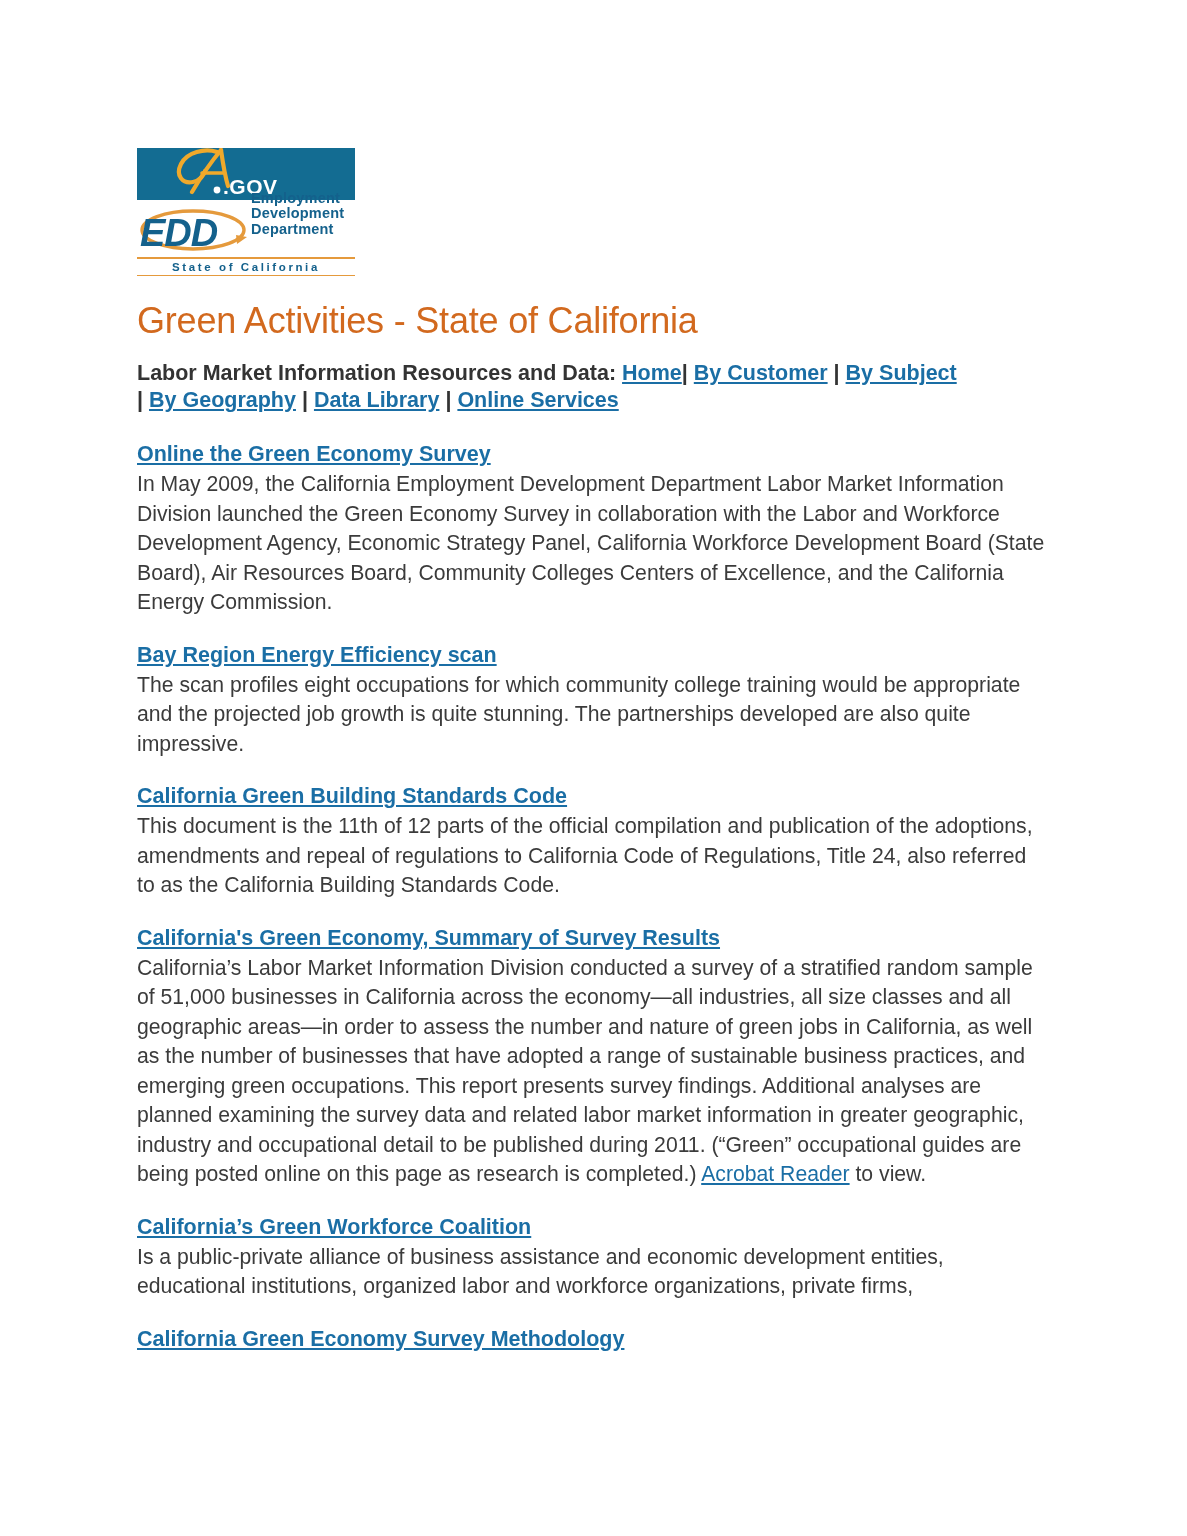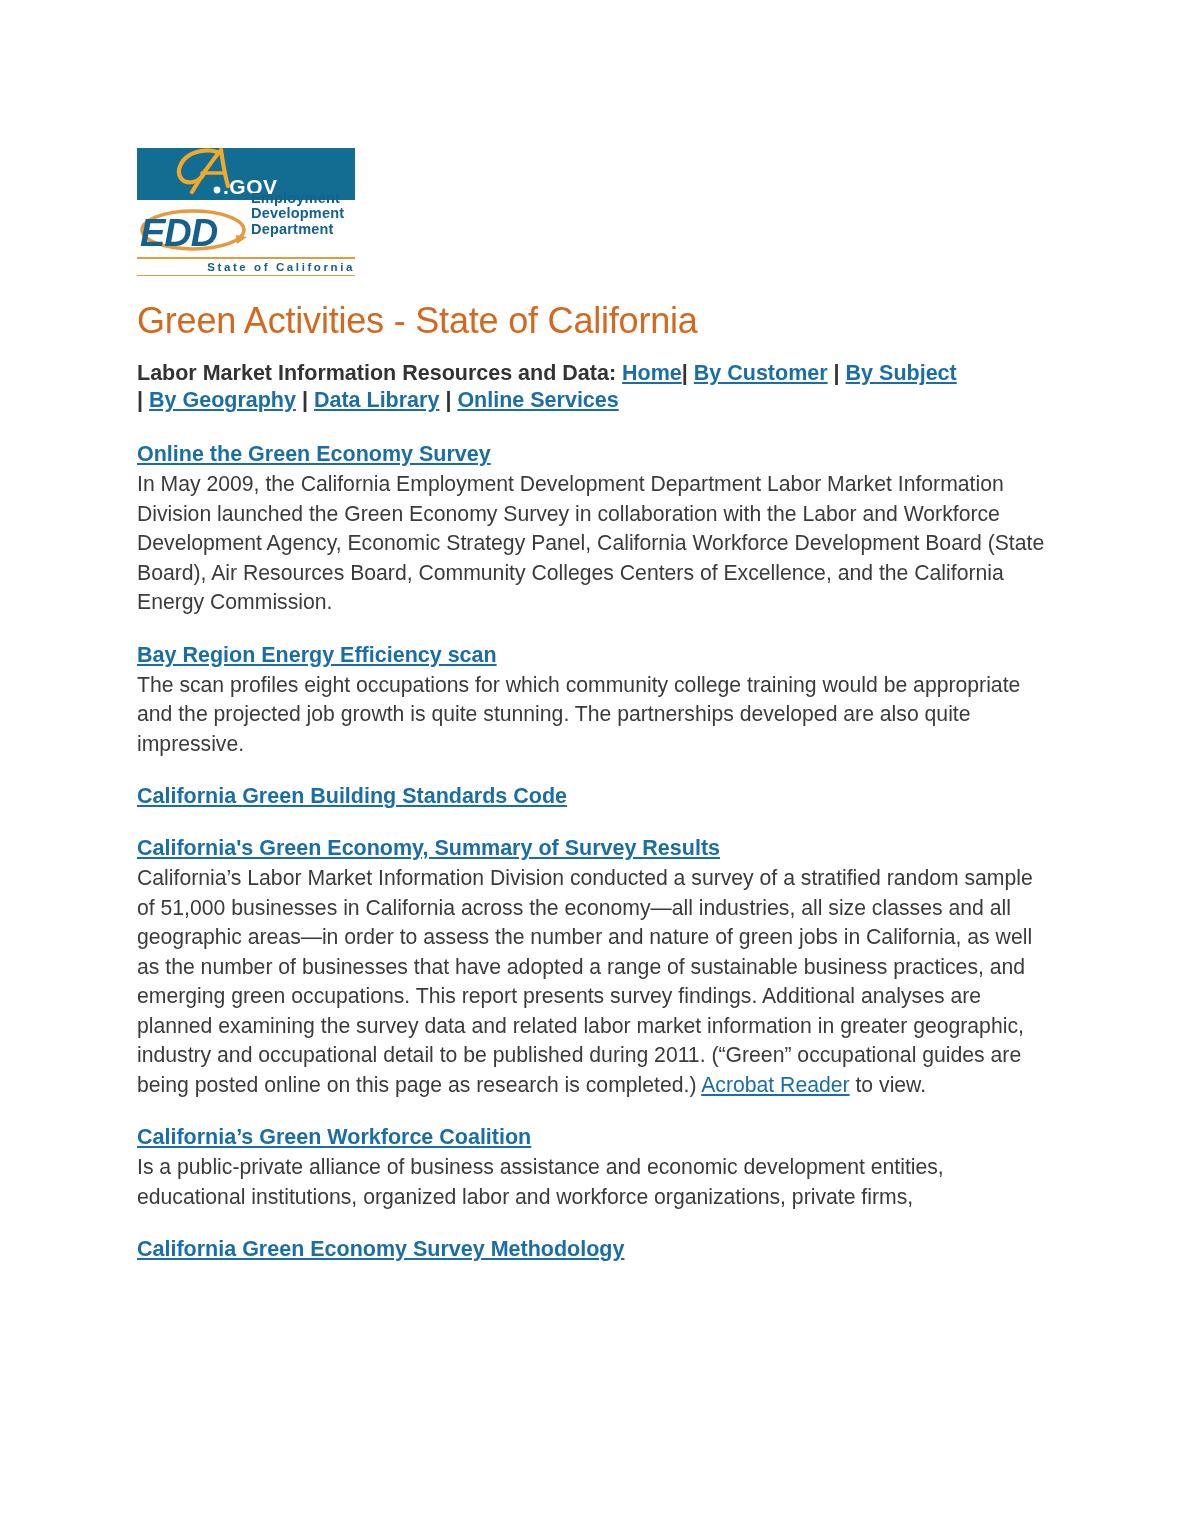--- a/index.html
+++ b/index.html
@@ -90,21 +90,21 @@
     background: #E59A3C;
     width: 100%;
   }
   .soc-text {
     font-family: "Liberation Sans", sans-serif;
     font-weight: bold;
     font-size: 11.5px;
     line-height: 14px;
     color: #14618C;
     letter-spacing: 2.6px;
-    text-align: right;
+    text-align: center;
     padding: 1px 0 1px 0;
     white-space: nowrap;
   }
 
   
   .doc-url {
     font-family: "Liberation Sans", sans-serif;
     font-weight: bold;
     font-size: 24.5px;
     line-height: 30px;
@@ -233,20 +233,21 @@
       <div class="sec-head-row">
         <a href="#" class="sec-head">Bay Region Energy Efficiency scan</a>
       </div>
       <p class="sec-body">The scan profiles eight occupations for which community college training would be appropriate and the projected job growth is quite stunning.  The partnerships developed are also quite impressive.</p>
     </div>
 
     <div class="section">
       <div class="sec-head-row">
         <a href="#" class="sec-head">California Green Building Standards Code</a>
       </div>
+      <p class="sec-body">This document is the 11th of 12 parts of the official compilation and publication of the adoptions, amendments and repeal of regulations to California Code of Regulations, Title 24, also referred to as the California Building Standards Code.</p>
     </div>
 
     <div class="section">
       <div class="sec-head-row">
         <a href="#" class="sec-head">California's Green Economy, Summary of Survey Results</a>
       </div>
       <p class="sec-body"><span>California’s Labor Market Information Division conducted a survey of a stratified random sample of 51,000 businesses in California across the economy—all industries, all size classes and all geographic areas—in order to assess the number and nature of green jobs in California, as well as the number of businesses that have adopted a range of sustainable business practices, and emerging green occupations. This report presents survey findings. Additional analyses are planned examining the survey data and related labor market information in greater geographic, industry and occupational detail to be published during 2011. (“Green” occupational guides are being posted online on this page as research is completed.) </span><a href="#" class="inline-link">Acrobat Reader</a><span> to view.</span></p>
     </div>
 
     <div class="section">

